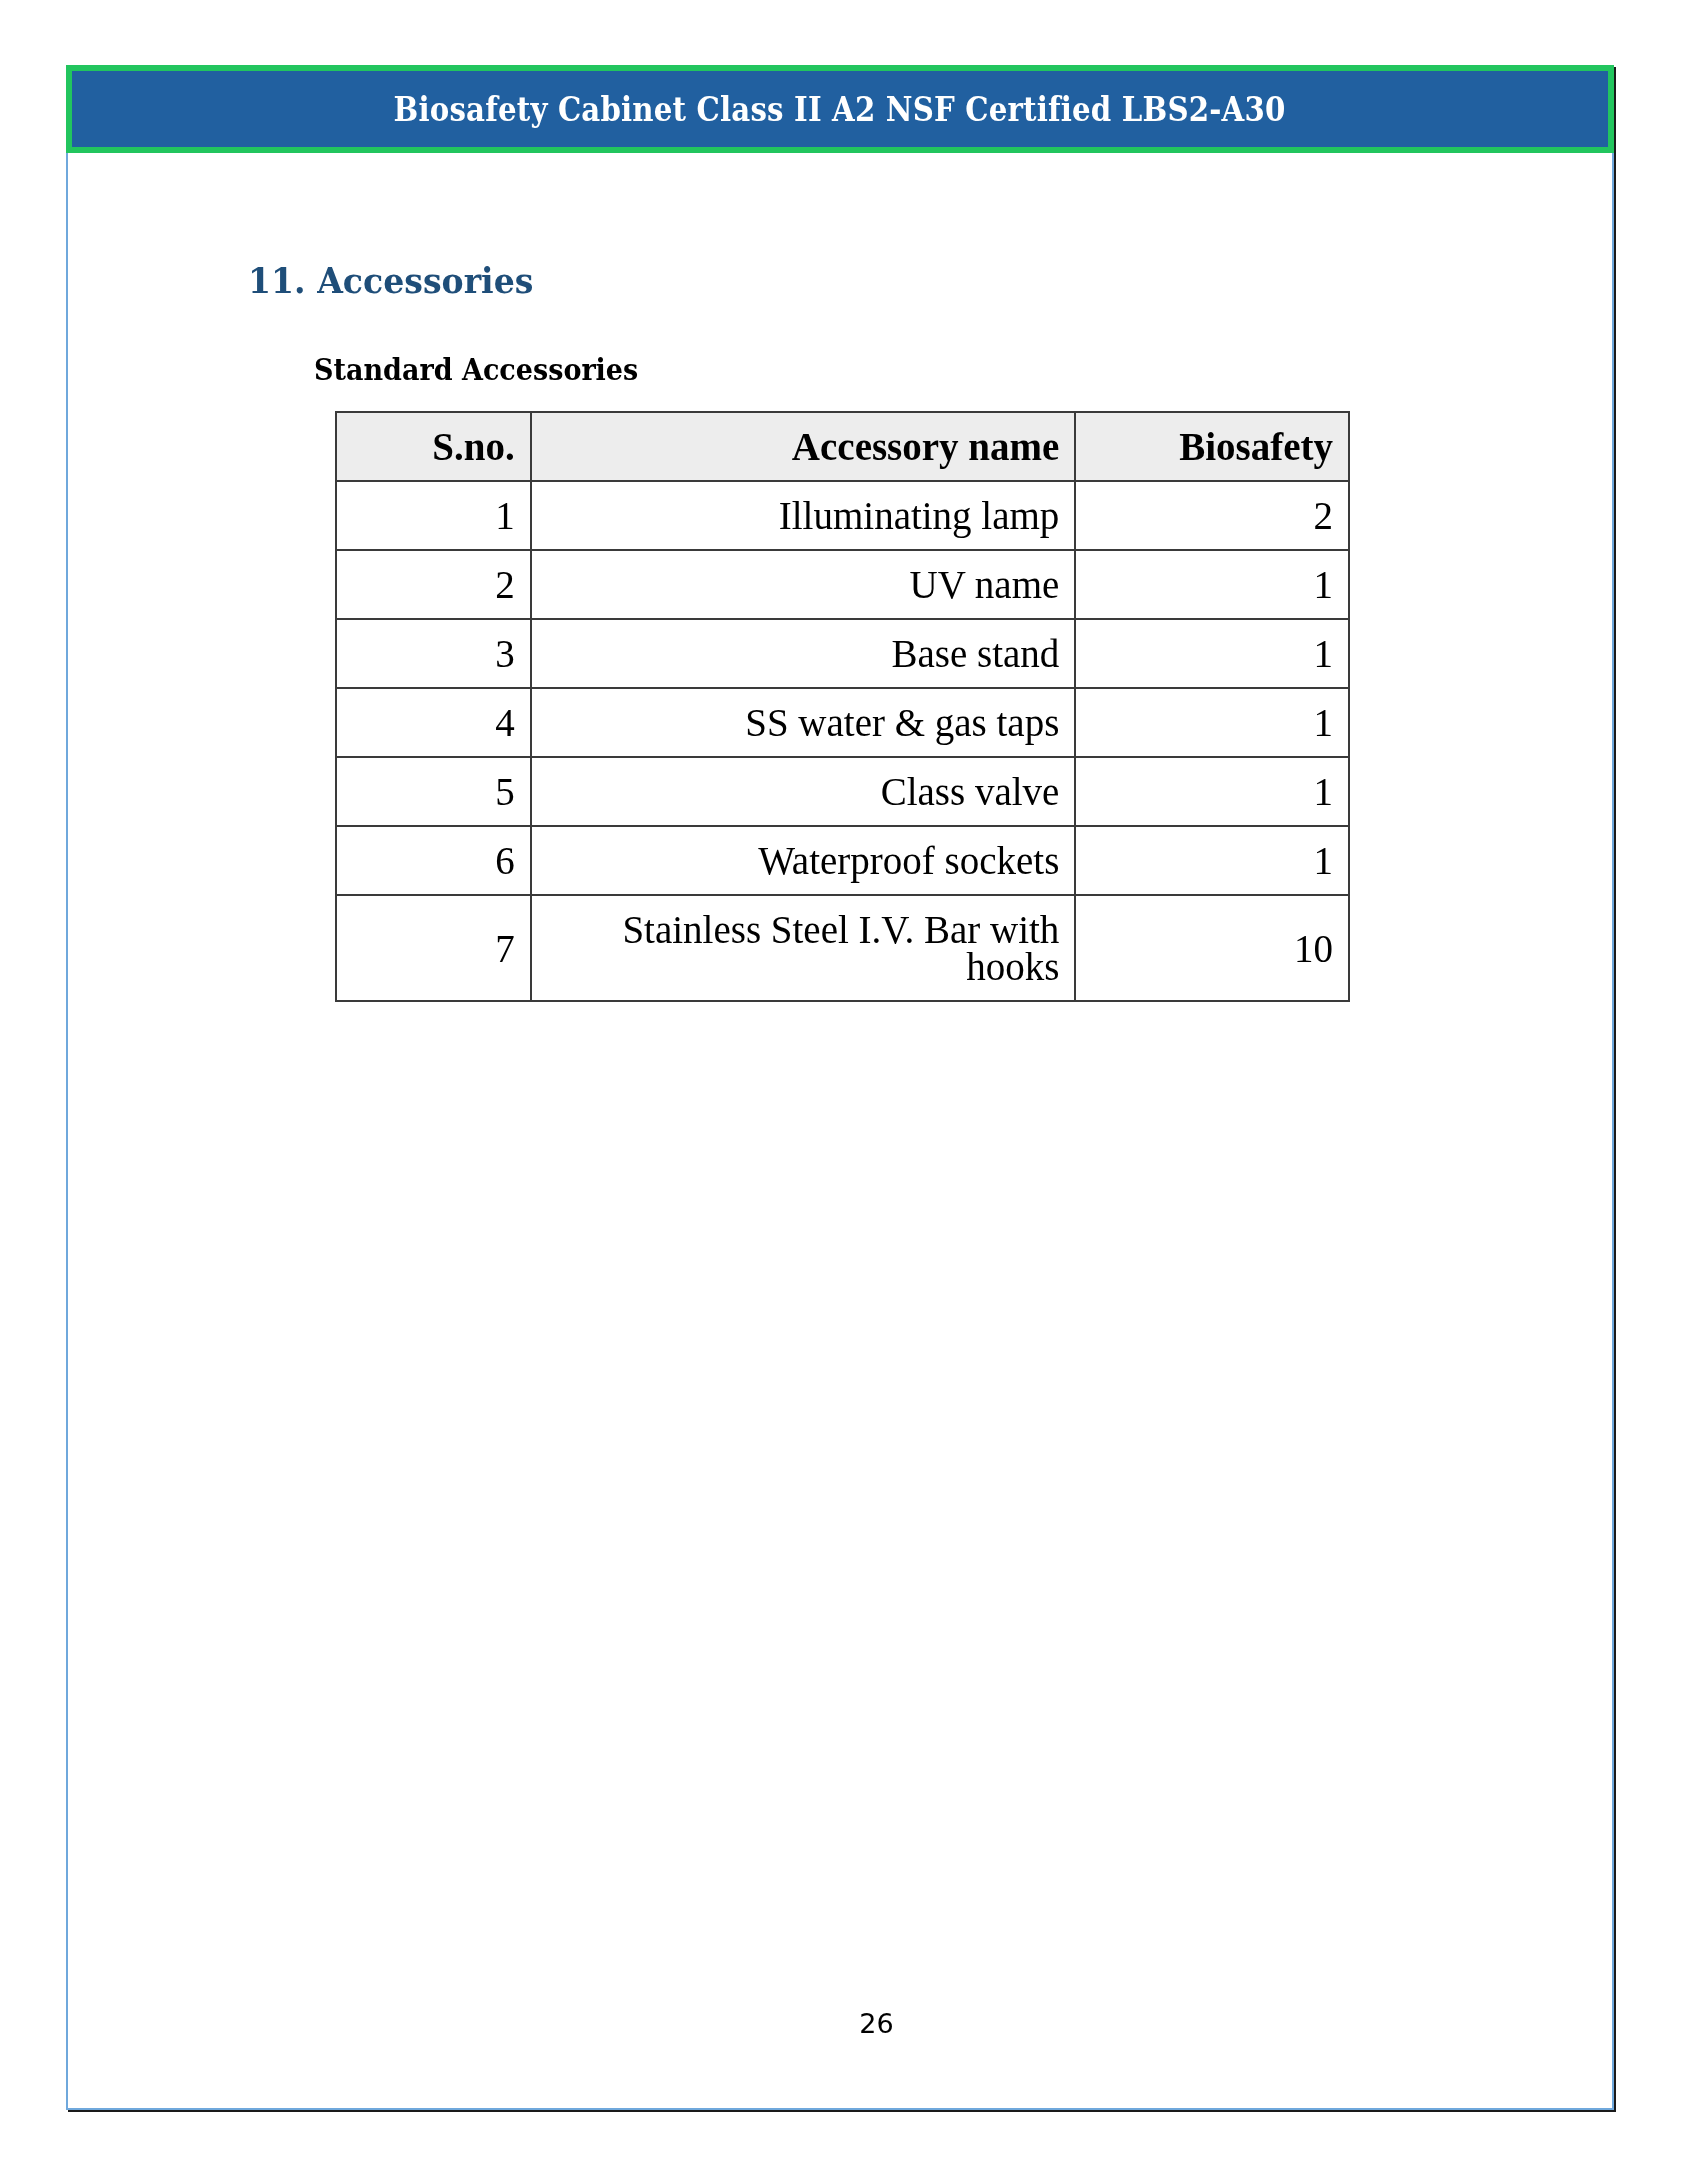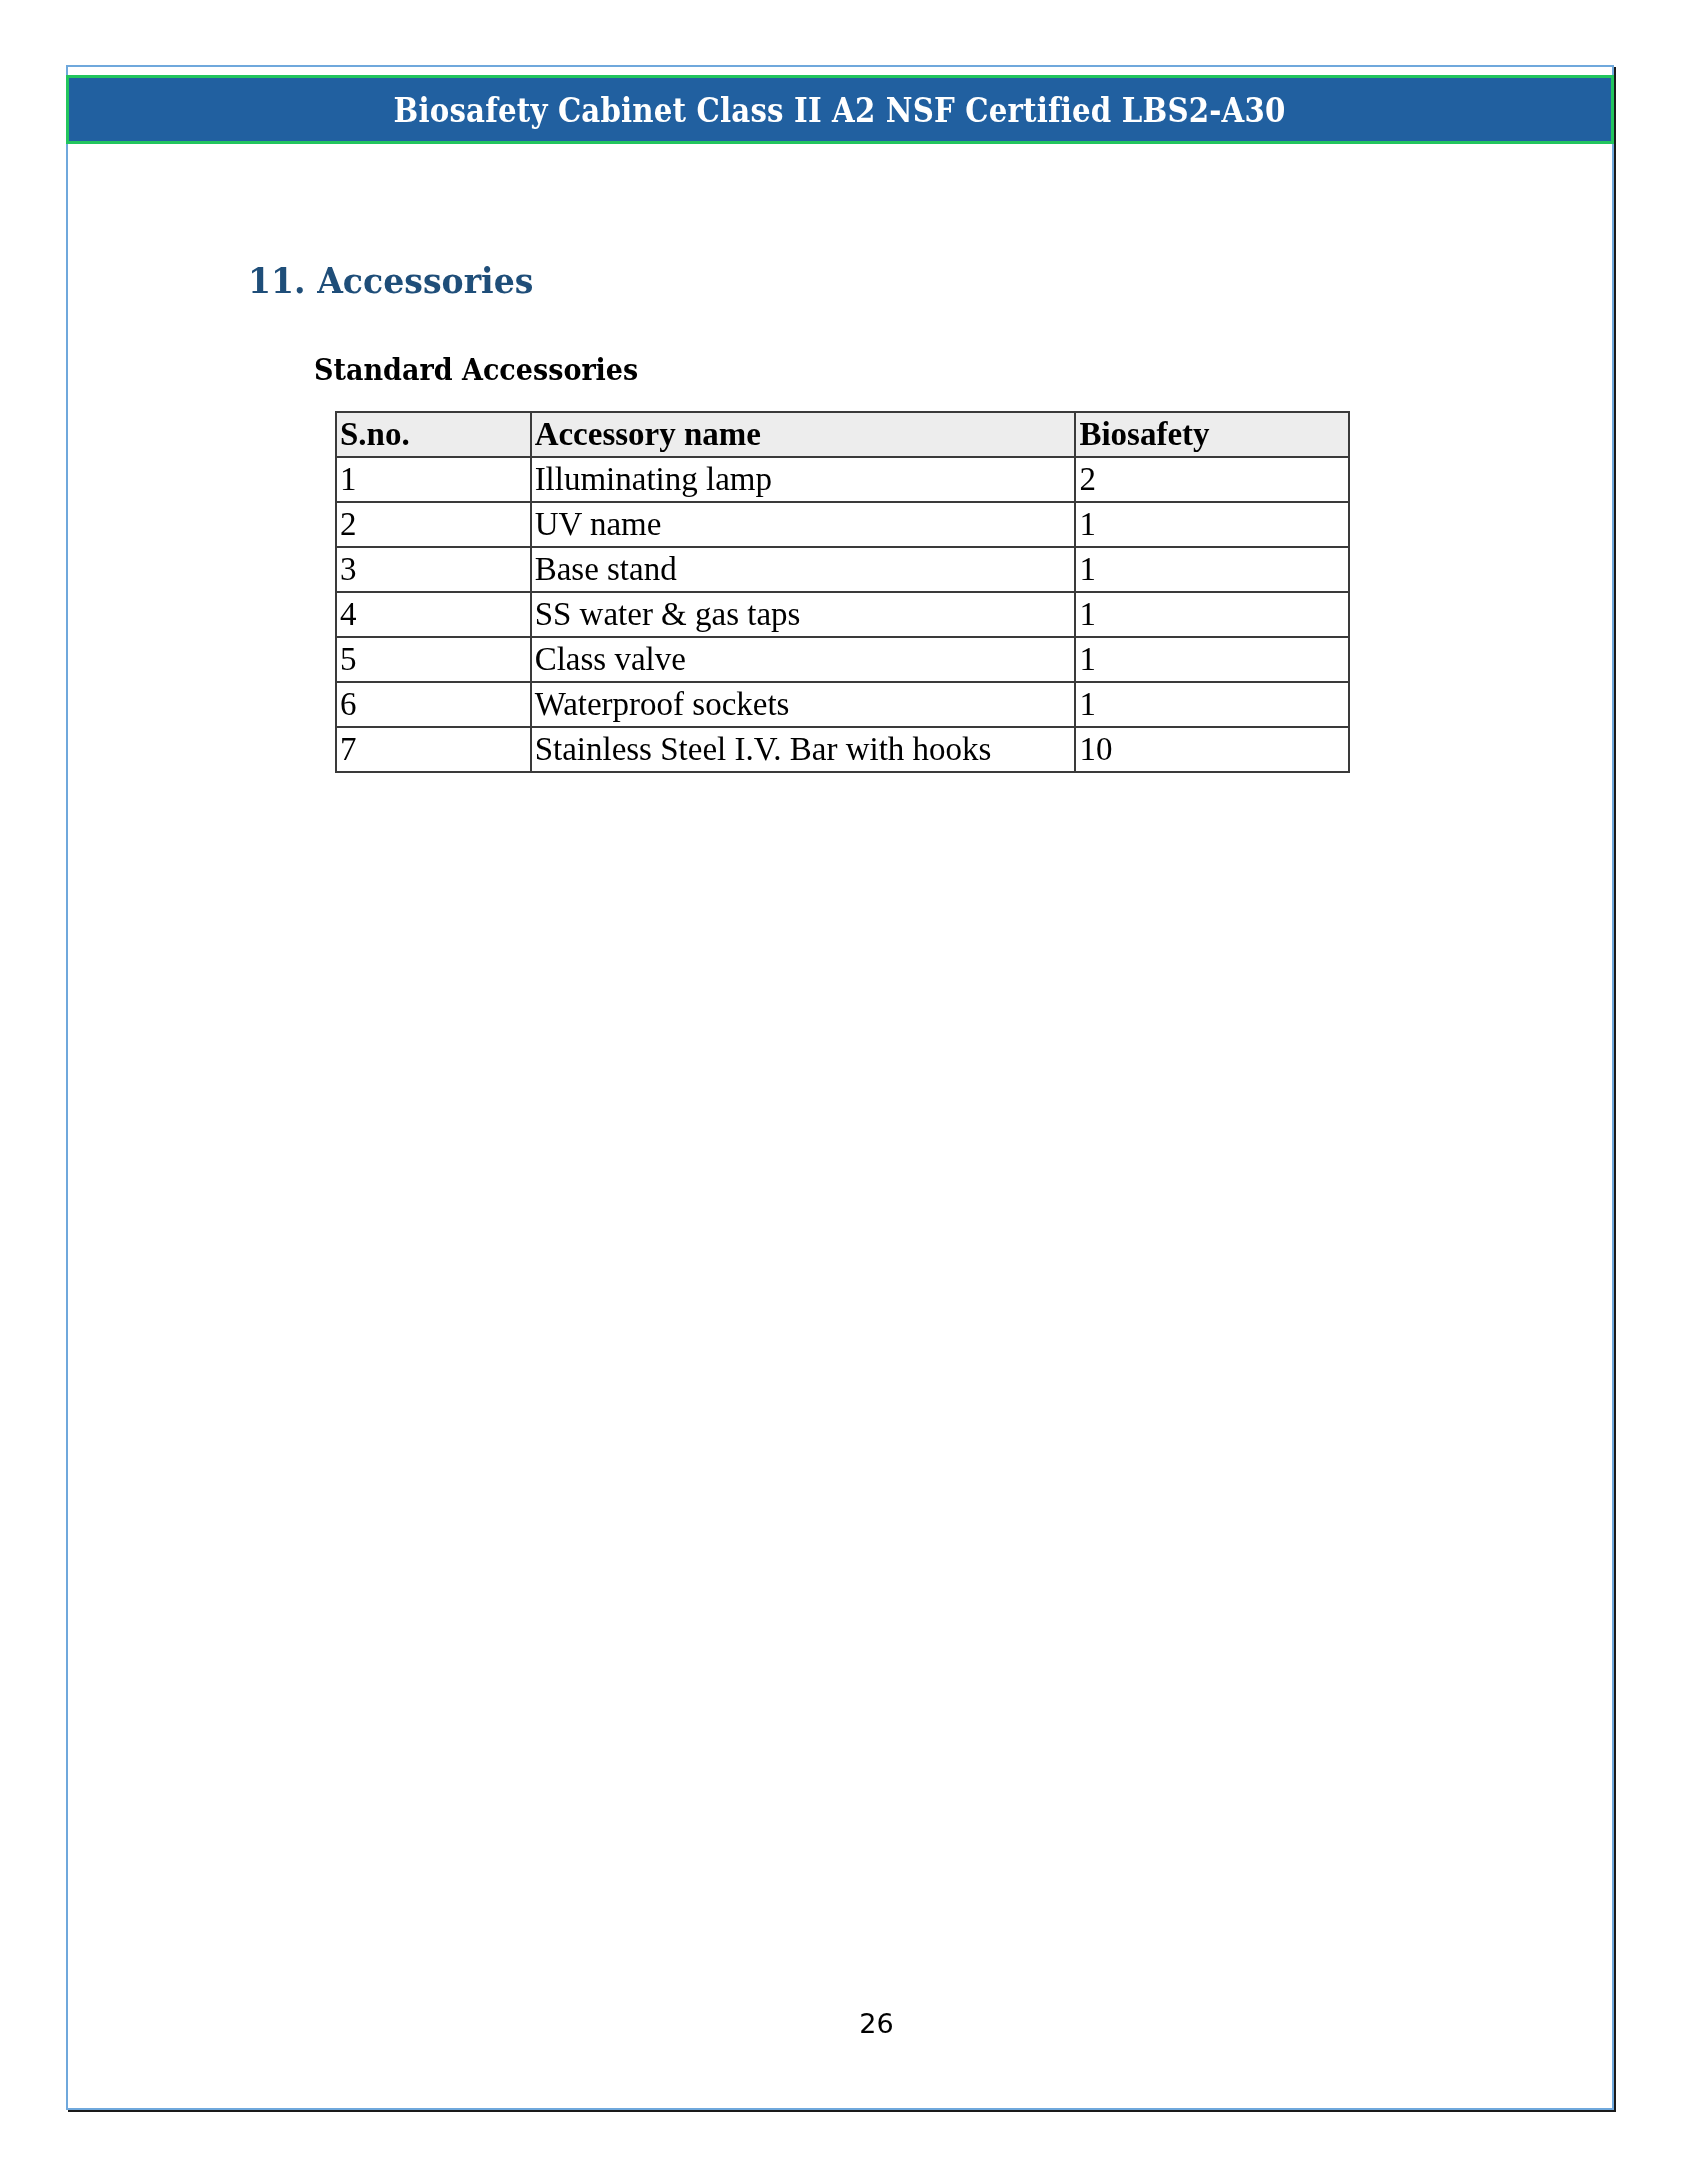--- a/index.html
+++ b/index.html
@@ -1,36 +1,36 @@
 <!DOCTYPE html>
 <html><head>
   <meta charset="utf-8">
   <style>
     html, body { margin: 0; padding: 0; background: #ffffff; }
     body { width: 1683px; height: 2178px; position: relative; overflow: hidden;
            font-family: "DejaVu Serif", "Liberation Serif", serif; }
     .frame { position: absolute; left: 66px; top: 65px; width: 1548px; height: 2045px;
              border: 2px solid #6FA8DC; box-shadow: 2px 2px 0 #1a1a1a; box-sizing: border-box; }
-    .header-bar { position: absolute; left: 66px; top: 65px; width: 1548px; height: 69px;
-                  background: #2160A0; border: 3px solid #22c55e; box-sizing: border-box;
-                  display: flex; align-items: center; justify-content: center; margin-top: 10px; }
+    .header-bar { position: absolute; left: 66px; top: 65px; width: 1548px; height: 88px;
+                  background: #2160A0; border: 6px solid #22c55e; box-sizing: border-box;
+                  display: flex; align-items: center; justify-content: center; }
     .header-title { color: #ffffff; font-weight: bold; font-size: 34px; letter-spacing: 0.2px;
                     font-family: "DejaVu Serif", "Liberation Serif", serif; transform: scaleX(0.86); }
     .section-title { position: absolute; left: 248px; top: 259px; margin: 0;
                      color: #1F4E79; font-size: 36px; font-weight: bold;
                      font-family: "DejaVu Serif", "Liberation Serif", serif;
                      transform: scaleX(0.92); transform-origin: left center; }
     .sub-title { position: absolute; left: 314px; top: 352px; margin: 0;
                  color: #000; font-size: 30px; font-weight: bold;
                  font-family: "DejaVu Serif", "Liberation Serif", serif;
                  transform: scaleX(0.9); transform-origin: left center; }
     table.acc { position: absolute; left: 335px; top: 411px; width: 1015px;
                 border-collapse: collapse; font-family: "Liberation Serif", "DejaVu Serif", serif; }
-    table.acc th, table.acc td { border: 2px solid #3a3a3a; text-align: left; height: 37px;
-                                 padding: 3px; font-size: 33px; line-height: 37px; color: #000; }
+    table.acc th, table.acc td { border: 2px solid #3a3a3a; text-align: right; height: 37px;
+                                 padding: 15px; font-size: 39px; line-height: 37px; color: #000; }
     table.acc th { background: #EDEDED; font-weight: bold; }
     table.acc col.c1 { width: 195px; }
     table.acc col.c2 { width: 546px; }
     table.acc col.c3 { width: 274px; }
     .page-number { position: absolute; left: 0; width: 1683px; top: 2008px; text-align: center;
                    font-size: 27px; color: #000; font-family: "DejaVu Sans", "Liberation Sans", sans-serif; padding-left: 35px; }
   </style>
 </head>
 <body>
 

